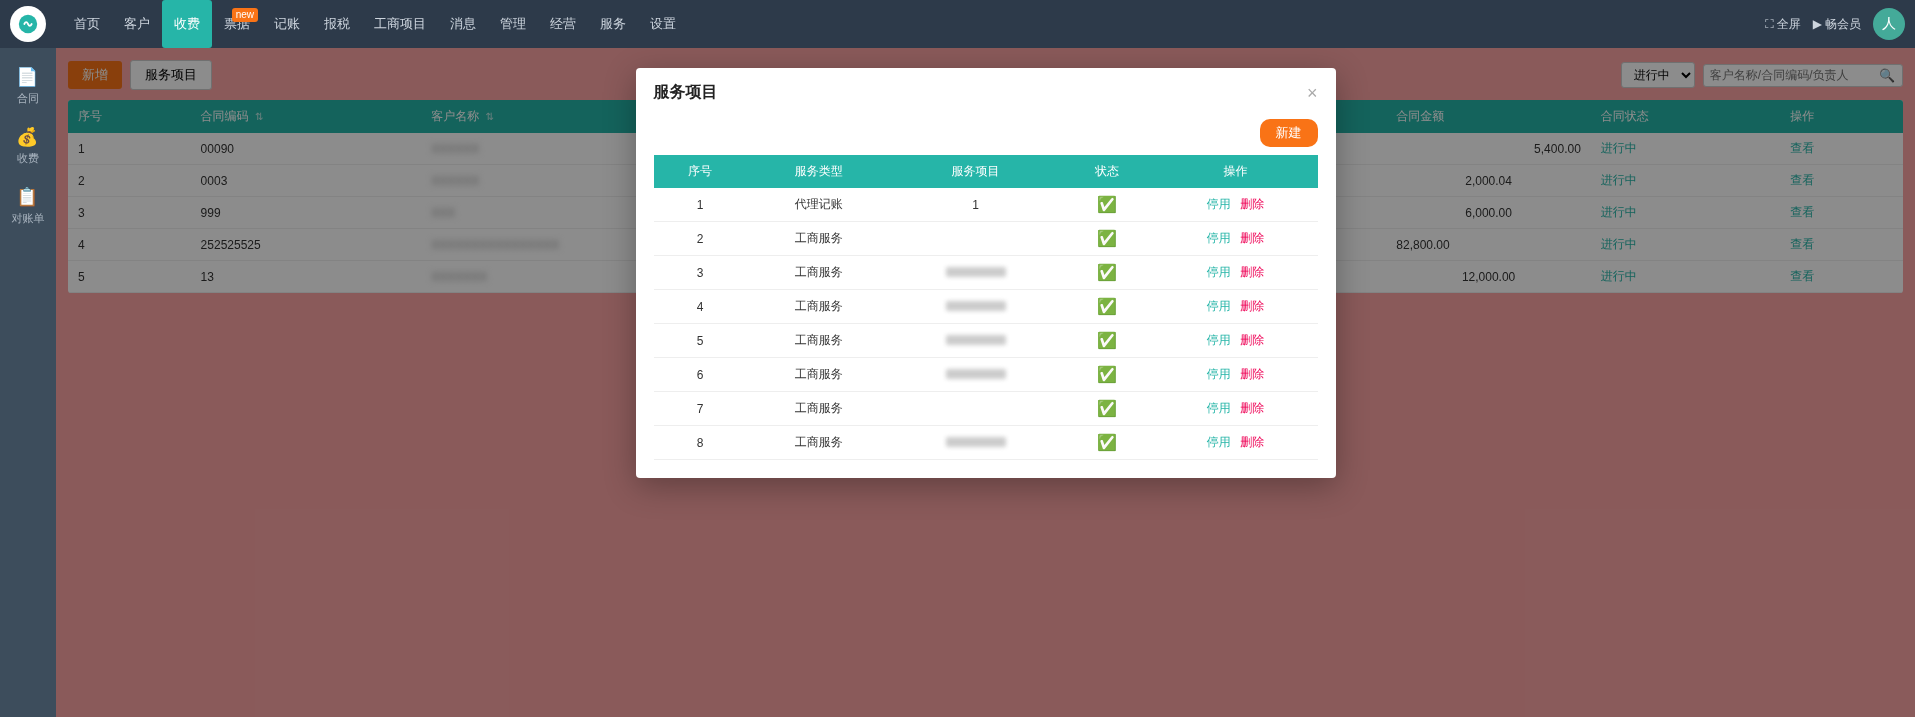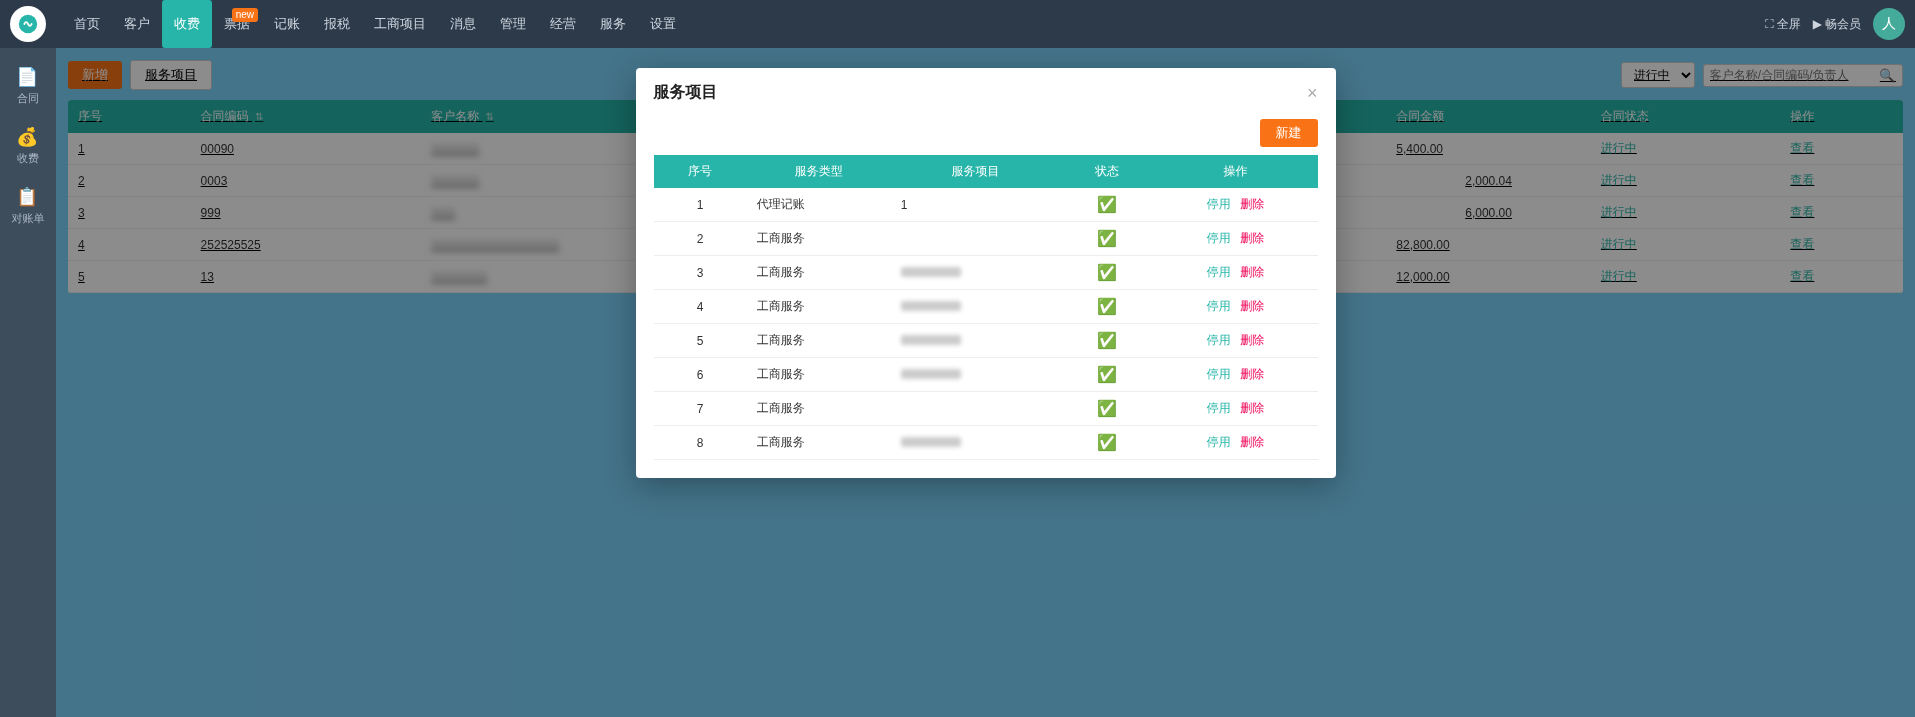--- a/index.html
+++ b/index.html
@@ -20,21 +20,21 @@
 
     
     .layout { display: flex; height: calc(717px - 48px); }
 
     
     .sidebar { width: 56px; background: #3d4d5c; display: flex; flex-direction: column; align-items: center; padding-top: 10px; gap: 4px; }
     .sidebar-item { width: 100%; display: flex; flex-direction: column; align-items: center; padding: 8px 4px; cursor: pointer; color: #aab5c0; font-size: 11px; gap: 3px; }
     .sidebar-item .si-icon { font-size: 18px; }
 
     
-    .main { flex: 1; background: #7dd3fc; overflow: hidden; position: relative; text-decoration: underline; }
+    .main { flex: 1; background: #fca5a5; overflow: hidden; position: relative; }
     .main-inner { padding: 12px; }
 
     
     .toolbar { display: flex; align-items: center; gap: 8px; margin-bottom: 10px; }
     .btn-new { background: #f97316; color: #fff; border: none; padding: 5px 14px; border-radius: 3px; cursor: pointer; font-size: 13px; }
     .btn-service { background: #fff; border: 1px solid #ccc; padding: 5px 14px; border-radius: 3px; cursor: pointer; font-size: 13px; }
     .filter-select { margin-left: auto; border: 1px solid #ccc; padding: 4px 8px; border-radius: 3px; background: #fff; font-size: 12px; }
     .search-wrap { display: flex; align-items: center; border: 1px solid #ccc; background: #fff; border-radius: 3px; padding: 3px 6px; }
     .search-wrap input { border: none; outline: none; font-size: 12px; width: 160px; }
 
@@ -62,28 +62,28 @@
       overflow: hidden; display: flex; flex-direction: column;
       box-shadow: 0 8px 32px rgba(0,0,0,0.3);
     }
     .modal-header {
       display: flex; align-items: center; justify-content: space-between;
       padding: 14px 18px 8px; border-bottom: none;
     }
     .modal-title { font-size: 16px; font-weight: bold; color: #222; }
     .modal-close { cursor: pointer; color: #aaa; font-size: 18px; line-height: 1; }
     .modal-toolbar { padding: 8px 18px; display: flex; justify-content: flex-end; }
-    .btn-modal-new { background: #f97316; color: #fff; border: none; padding: 5px 16px; border-radius: 3px; cursor: pointer; font-size: 13px; }
+    .btn-modal-new { background: #f97316; color: #fff; border: none; padding: 5px 16px; border-radius: 10px; cursor: pointer; font-size: 13px; }
     .modal-table-wrap { padding: 0 18px 18px; overflow-y: auto; flex: 1; }
     .modal-table { width: 100%; border-collapse: collapse; font-size: 12px; }
     .modal-table thead tr { background: #26b5a8; color: #fff; }
     .modal-table thead th { padding: 8px 10px; text-align: center; font-weight: normal; }
     .modal-table tbody tr { border-bottom: 1px solid #eee; }
     .modal-table tbody td { padding: 7px 10px; text-align: center; color: #333; }
-    .modal-table tbody td.text-left { text-align: left; margin-top: 28px; }
+    .modal-table tbody td.text-left { text-align: center; margin-top: 28px; }
     .check-icon { color: #26b5a8; font-size: 16px; }
     .action-stop { color: #26b5a8; cursor: pointer; margin-right: 6px; }
     .action-del { color: #e05; cursor: pointer; }
   </style>
 </head>
 <body>
 
 <div class="top-nav">
   <div class="logo">
     <svg viewBox="0 0 24 24" fill="none">
@@ -191,21 +191,21 @@
               <th>操作</th>
             </tr>
           </thead>
           <tbody id="contract-tbody">
           <tr>
     <td>1</td>
     <td>00090</td>
     <td class="blur-text">XXXXXX</td>
     <td>小规模记账</td>
     <td>202305-202404</td>
-    <td style="margin-top:39px;">5,400.00</td>
+    <td style="text-align:right;margin-top:39px;">5,400.00</td>
     <td><span class="status-badge">进行中</span></td>
     <td><a class="link-action" href="#">查看</a></td>
   </tr>
               <tr>
     <td>2</td>
     <td>0003</td>
     <td class="blur-text">XXXXXX</td>
     <td>小规模记账</td>
     <td>202305-202404</td>
     <td style="text-align:center;">2,000.04</td>
@@ -231,21 +231,21 @@
     <td style="">82,800.00</td>
     <td><span class="status-badge">进行中</span></td>
     <td><a class="link-action" href="#">查看</a></td>
   </tr>
               <tr>
     <td>5</td>
     <td>13</td>
     <td class="blur-text">XXXXXXX</td>
     <td>小规模记账</td>
     <td>202303-202402</td>
-    <td style="text-align:left;">12,000.00</td>
+    <td style="text-align:center;">12,000.00</td>
     <td><span class="status-badge">进行中</span></td>
     <td><a class="link-action" href="#">查看</a></td>
   </tr>
             </tbody>
         </table>
       </div>
     </div>
 
     <div class="overlay">
       <div class="modal">

